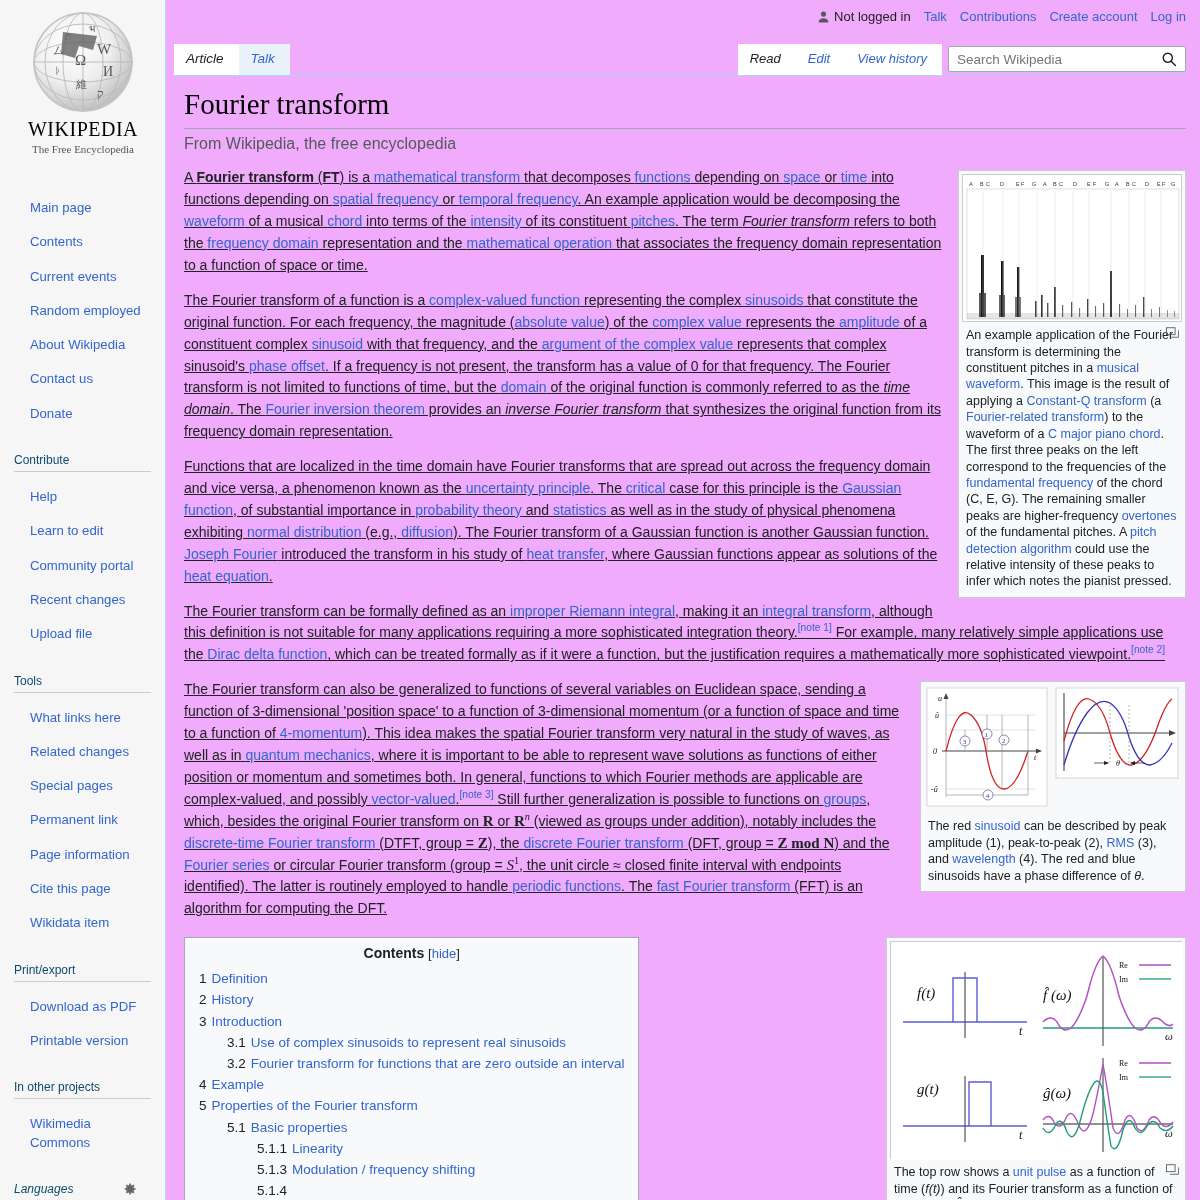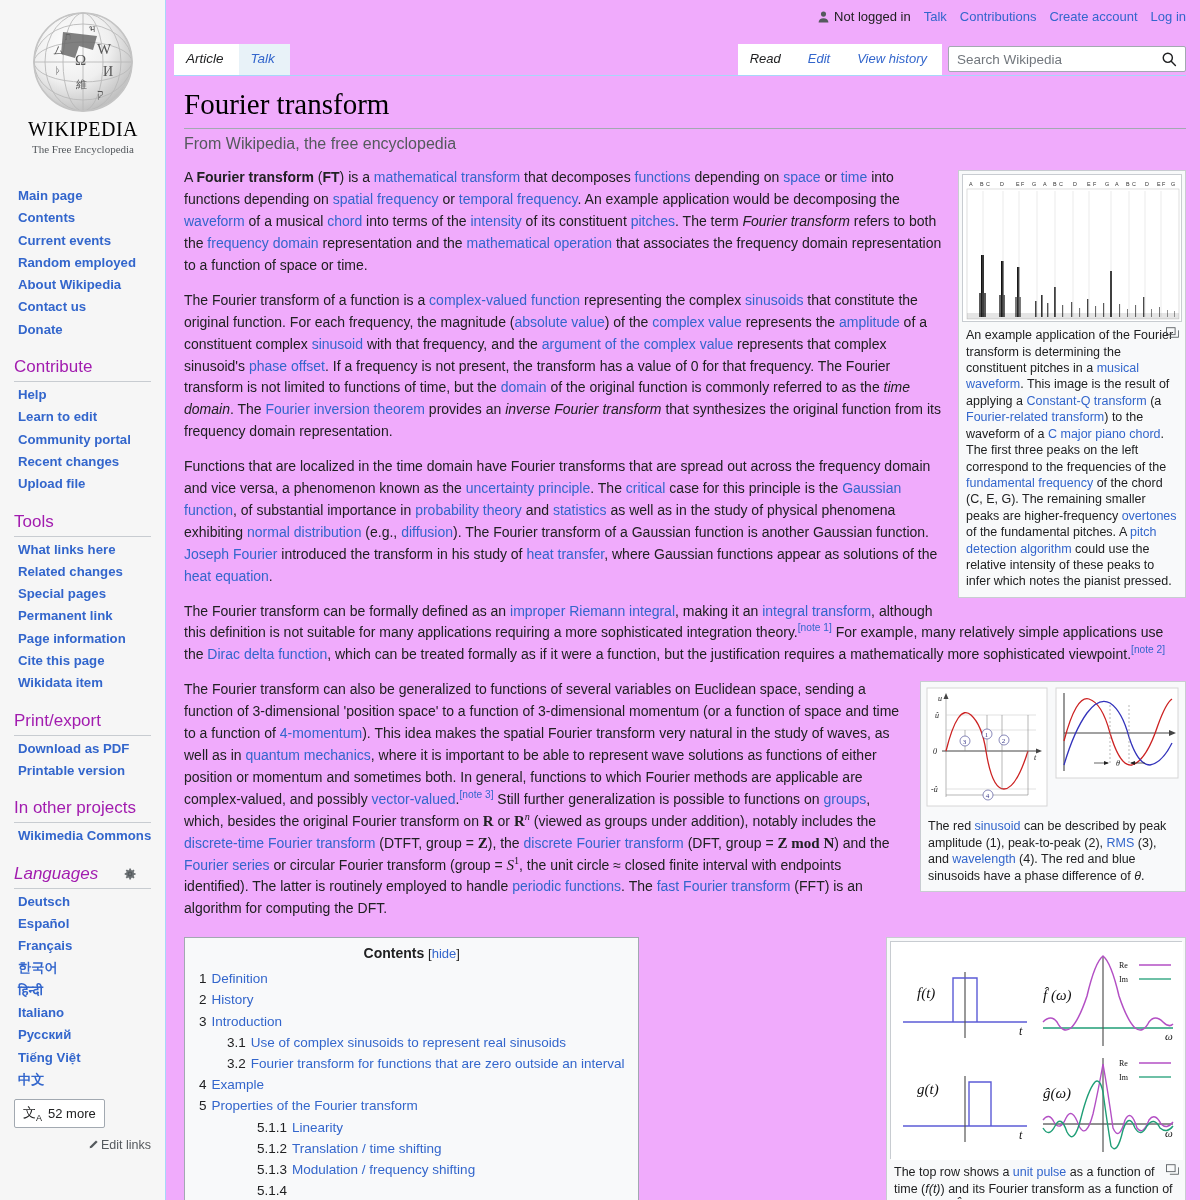--- a/index.html
+++ b/index.html
@@ -28,26 +28,26 @@
   #globe { width: 104px; height: 104px; margin: 0 auto; position: relative; }
   #wiki-wordmark {
     font-family: "Liberation Serif", serif;
     font-size: 20px; letter-spacing: 0.5px; color: #000;
     margin-top: 4px;
   }
   #wiki-tagline { font-family: "Liberation Serif", serif; font-size: 11px; color: #54595d; margin-top: 2px; }
 
   .portal { margin: 0; padding: 0 0 0 14px; }
   .portal-heading {
-    font-size: 17px; color: #a21caf; font-weight: normal;
+    font-size: 12px; color: #0c4a6e; font-weight: normal;
     padding: 14px 0 4px 0; margin: 0 14px 0 0;
     border-bottom: 1px solid #c8ccd1;
   }
   .portal ul { list-style: none; margin: 4px 0 0 0; padding: 0; }
-  .portal li { margin: 4px; padding: 0; font-weight: bold; }
+  .portal li { margin: 16px; padding: 0; }
   .portal li a { display: block; font-size: 13.2px; line-height: 18.3px; padding: 0; color: #3366cc; }
   #nav-first { padding-top: 28px; }
   .lang-heading-row { display: flex; align-items: center; justify-content: space-between; padding-right: 14px; font-style: italic; }
   .gear { width: 14px; height: 14px; }
   .lang-btn {
     display: inline-flex; align-items: center; gap: 6px;
     border: 1px solid #a2a9b1; background: #fff; border-radius: 2px;
     padding: 4px 8px; margin-top: 6px; font-size: 13px; color: #202122;
     cursor: pointer;
   }
@@ -99,21 +99,21 @@
   #body-content { position: absolute; left: 18px; right: 14px; top: 86px; }
   #firstHeading {
     font-family: "Liberation Serif", serif;
     font-size: 29px; font-weight: normal; line-height: 1.25;
     margin: 0 0 4px 0; padding: 0 0 6px 0;
     border-bottom: 1px solid #a2a9b1;
     color: #000;
   }
   #siteSub { font-size: 16px; color: #54595d; margin: 6px 0 14px 0; }
 
-  p.body-p { margin: 0 0 13px 0; line-height: 21.9px; font-size: 14px; }
+  p.body-p { margin: 0 0 13px 0; line-height: 21.9px; font-size: 14px; text-decoration: underline; }
   p.body-p sup { font-size: 10.2px; line-height: 1; vertical-align: super; }
 
   
   .thumb {
     float: right; clear: right;
     border: 1px solid #c8ccd1; background: #f8f9fa;
     padding: 3px; margin: 3px 0 14px 16px;
     font-size: 0;
   }
   .thumb .thumbimage { border: 1px solid #c8ccd1; background: #fff; display: block; }
@@ -611,22 +611,22 @@
           <span class="togg">[<a id="toc-toggle-link">hide</a>]</span>
         </div>
         <ul>
           <li class="l1"><span class="tocnumber">1</span><a class="toctext">Definition</a></li>
           <li class="l1"><span class="tocnumber">2</span><a class="toctext">History</a></li>
           <li class="l1"><span class="tocnumber">3</span><a class="toctext">Introduction</a></li>
           <li class="l2"><span class="tocnumber">3.1</span><a class="toctext">Use of complex sinusoids to represent real sinusoids</a></li>
           <li class="l2"><span class="tocnumber">3.2</span><a class="toctext">Fourier transform for functions that are zero outside an interval</a></li>
           <li class="l1"><span class="tocnumber">4</span><a class="toctext">Example</a></li>
           <li class="l1"><span class="tocnumber">5</span><a class="toctext">Properties of the Fourier transform</a></li>
+          <li class="l2"><span class="tocnumber">5.1</span><a class="toctext">Basic properties</a></li>
           <li class="l3"><span class="tocnumber">5.1.1</span><a class="toctext">Linearity</a></li>
-          <li class="l3"><span class="tocnumber">5.1.2</span><a class="toctext">Translation / time shifting</a></li>
           <li class="l3"><span class="tocnumber">5.1.3</span><a class="toctext">Modulation / frequency shifting</a></li>
           <li class="l3"><span class="tocnumber">5.1.4</span></li>
 
         </ul>
       </div>
 
     </div>
   </div>
 </div>
 

